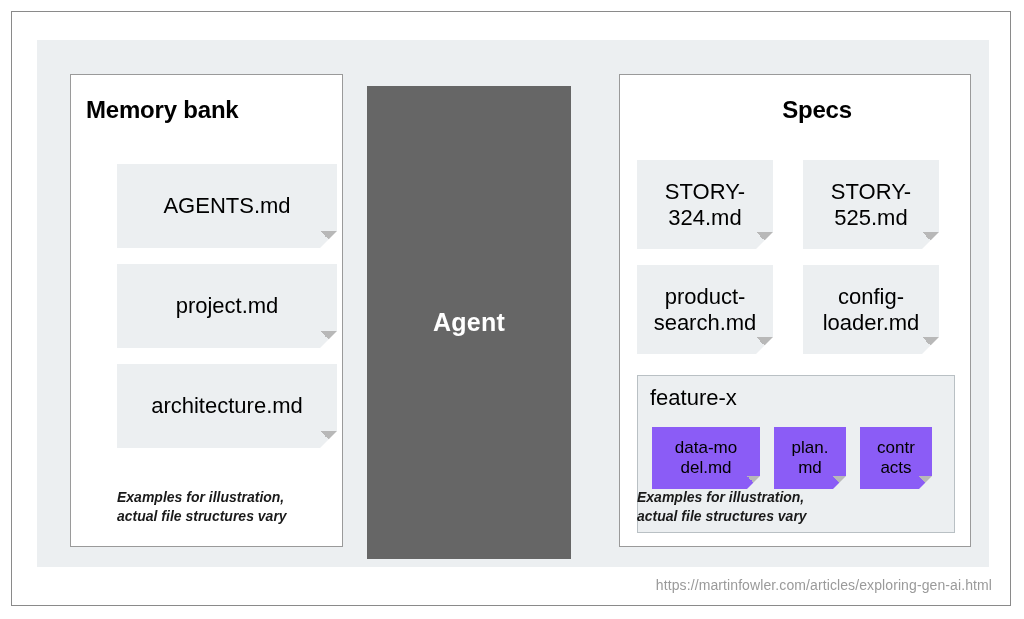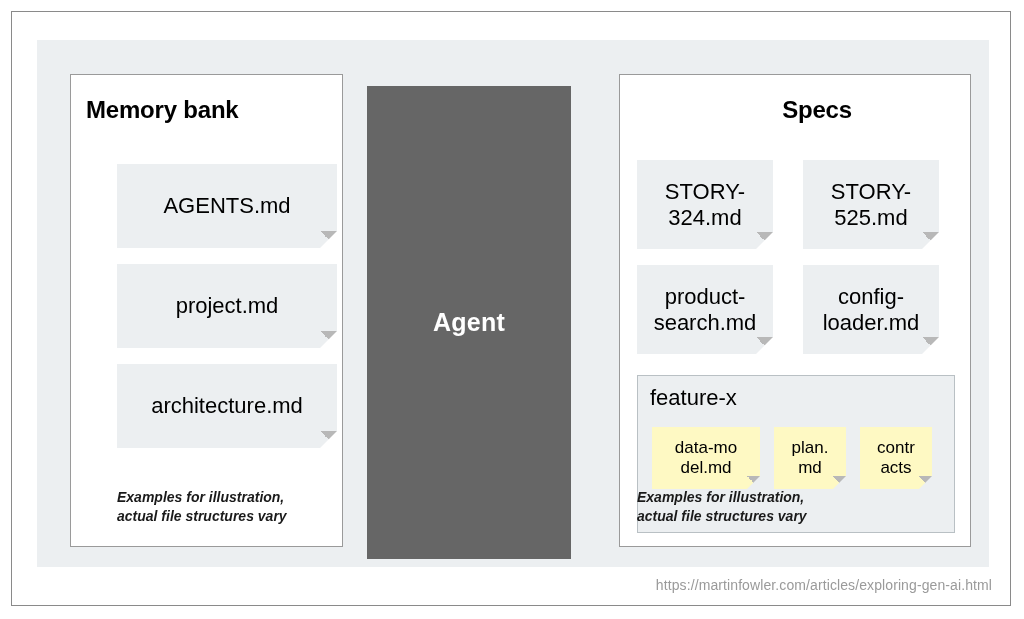--- a/index.html
+++ b/index.html
@@ -164,21 +164,21 @@
   #group-feature-x-title {
     position: absolute;
     left: 12px;
     top: 9px;
     font-size: 22px;
     color: #000000;
   }
   #group-feature-x .doc-card {
     top: 51px;
     height: 62px;
-    background: #fef9c3;
+    background: #8b5cf6;
     font-size: 17px;
     --fold: 13px;
   }
   #card-data-model { left: 14px;  width: 108px; }
   #card-plan-md    { left: 136px; width: 72px; }
   #card-contracts  { left: 222px; width: 72px; }
 
   
   .footnote {
     position: absolute;

